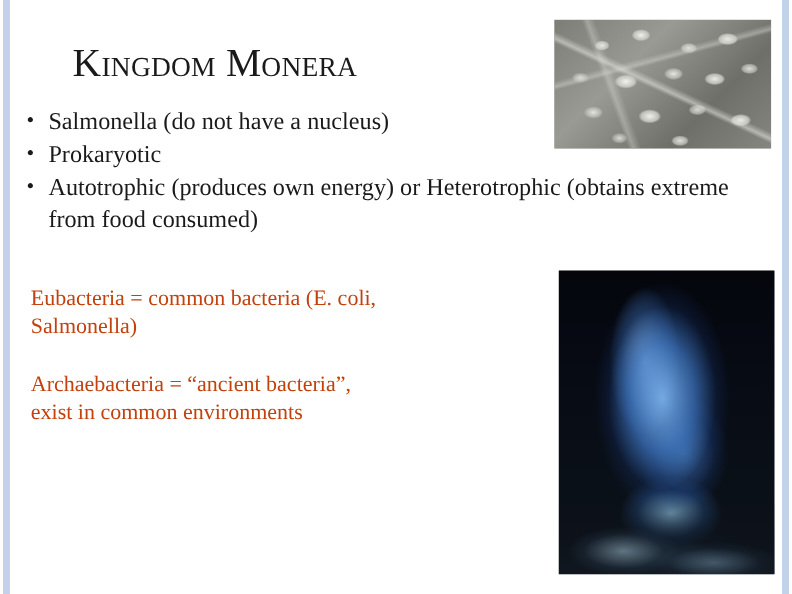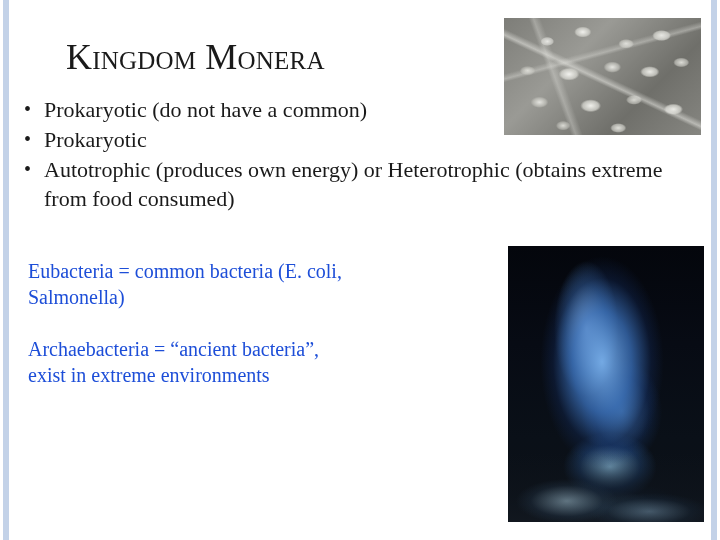--- a/index.html
+++ b/index.html
@@ -73,21 +73,21 @@
   .bullet-text {
     flex: 1 1 auto;
   }
   .body-block {
     position: absolute;
     left: 28px;
     top: 258px;
     width: 330px;
     font-size: 20px;
     line-height: 26px;
-    color: #1d4ed8;
+    color: #c2410c;
   }
   .body-para {
     margin: 0 0 26px 0;
   }
   .body-para:last-child {
     margin-bottom: 0;
   }
   
   .img-bacteria {
     position: absolute;
@@ -166,35 +166,35 @@
 <div class="slide">
 
   <div class="edge-band left"></div>
   <div class="edge-band right"></div>
 
   <div class="title">Kingdom Monera</div>
 
   <div class="bullets">
     <div class="bullet-row">
       <span class="bullet-mark">•</span>
-      <span class="bullet-text">Prokaryotic (do not have a common)</span>
+      <span class="bullet-text">Salmonella (do not have a nucleus)</span>
     </div>
     <div class="bullet-row">
       <span class="bullet-mark">•</span>
       <span class="bullet-text">Prokaryotic</span>
     </div>
     <div class="bullet-row">
       <span class="bullet-mark">•</span>
       <span class="bullet-text">Autotrophic (produces own energy) or Heterotrophic (obtains extreme from food consumed)</span>
     </div>
   </div>
 
   <div class="body-block">
     <p class="body-para">Eubacteria = common bacteria (E. coli, Salmonella)</p>
-    <p class="body-para">Archaebacteria = “ancient bacteria”, exist in extreme environments</p>
+    <p class="body-para">Archaebacteria = “ancient bacteria”, exist in common environments</p>
   </div>
 
   <div class="img-bacteria">
     <div class="grain"></div>
     <div class="rods"></div>
   </div>
 
   <div class="img-vent">
     <div class="plume"></div>
     <div class="rock"></div>

